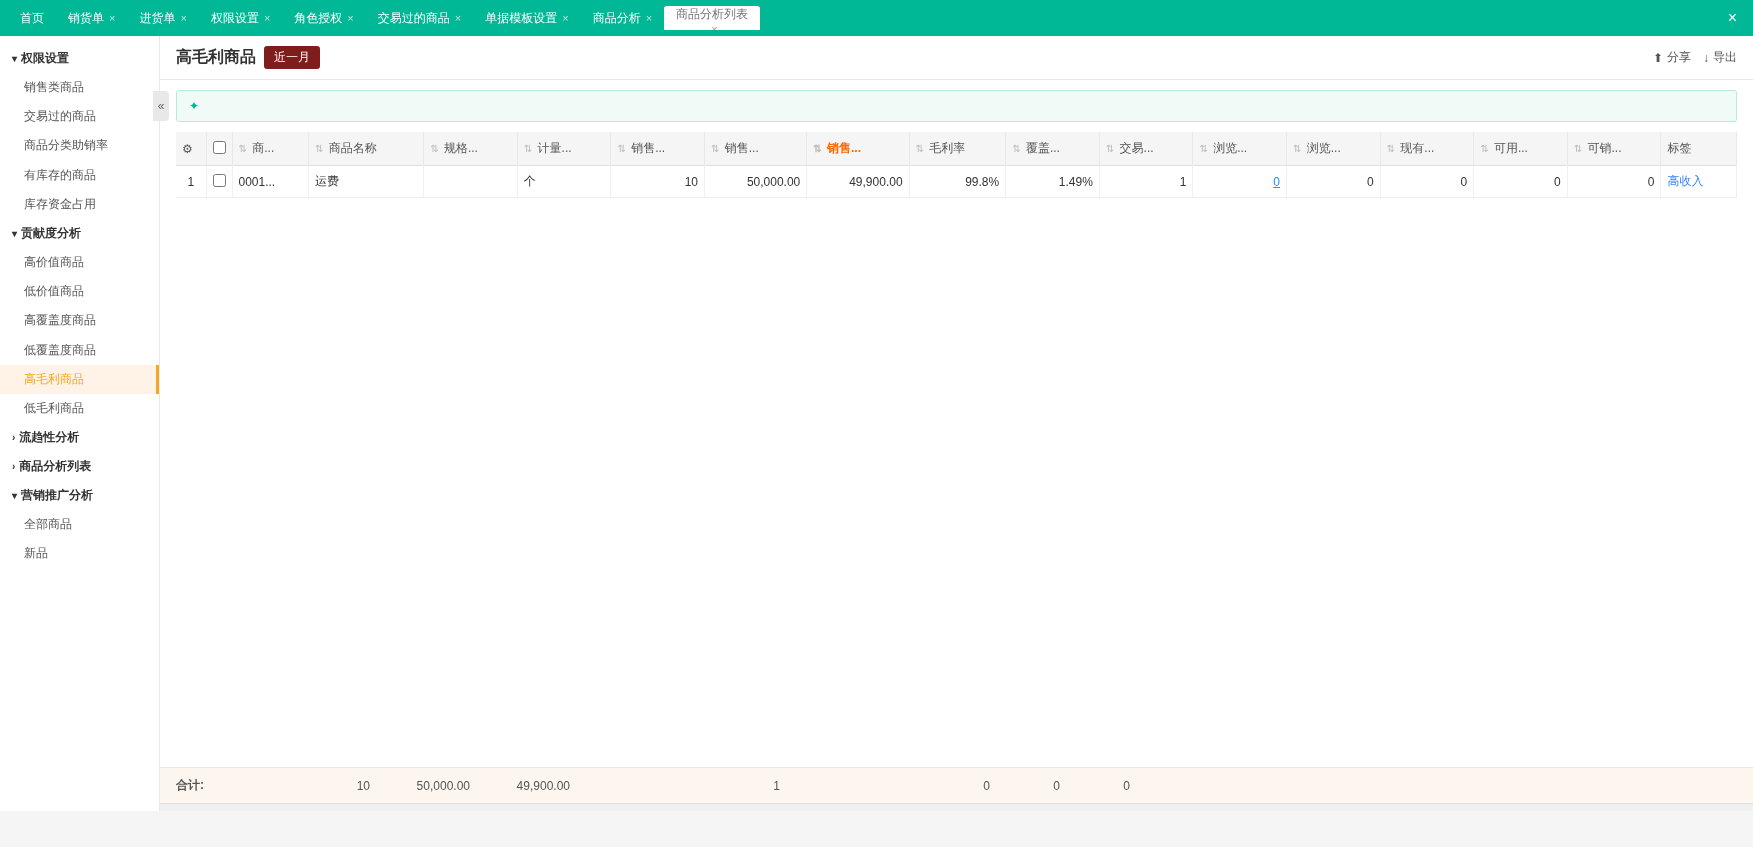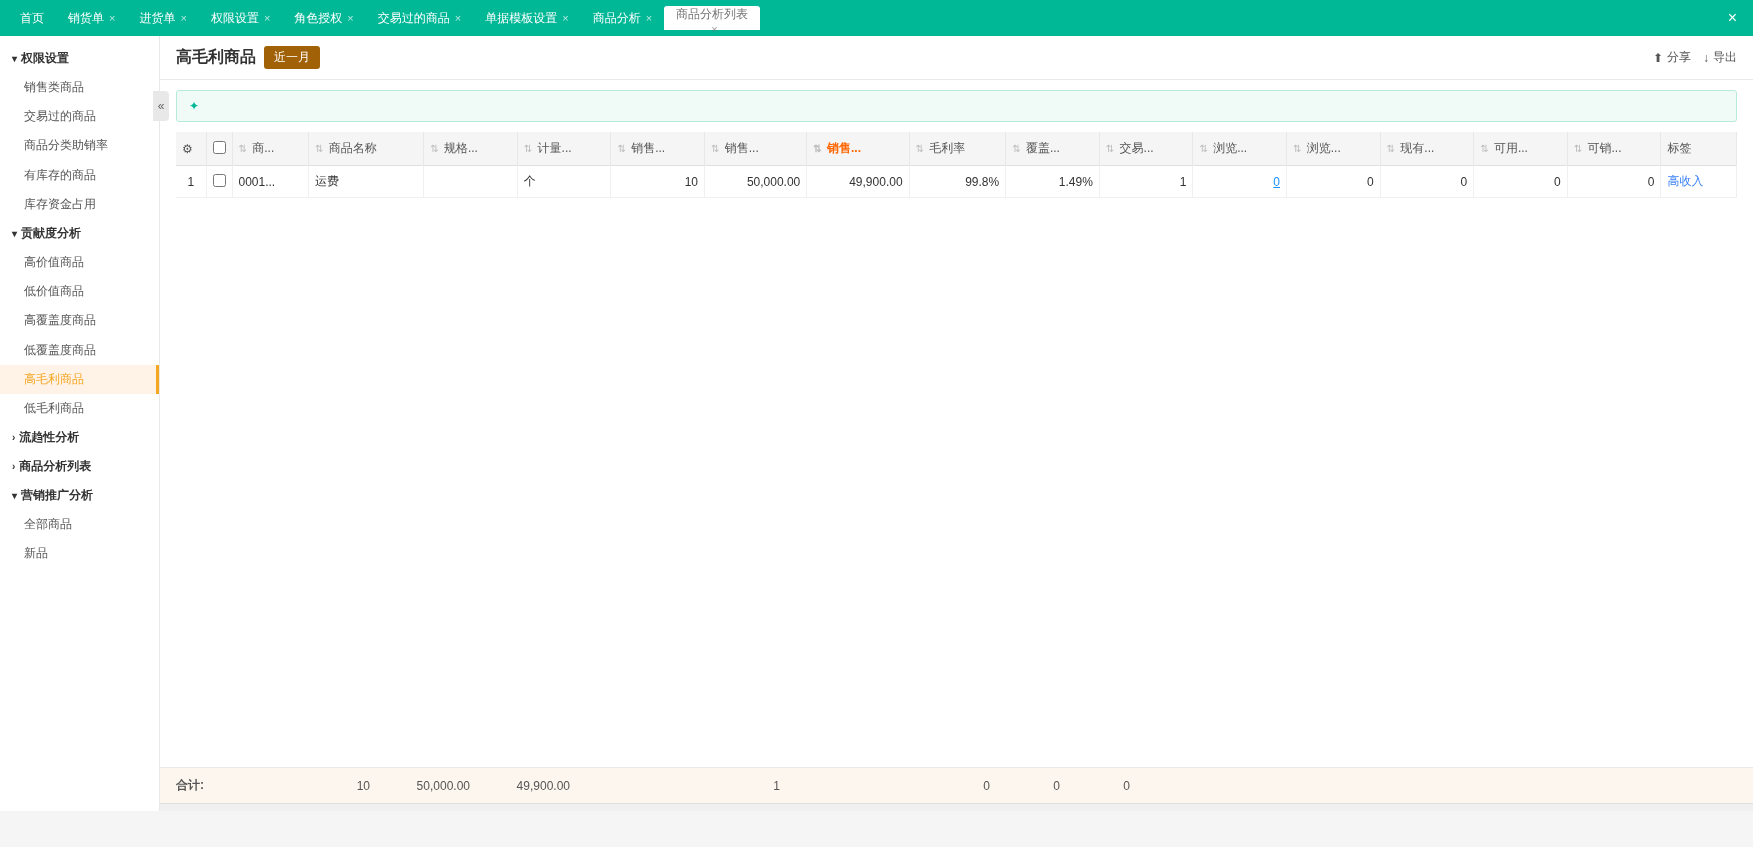--- a/index.html
+++ b/index.html
@@ -115,21 +115,21 @@
       padding: 10px 16px;
       border-bottom: 1px solid #e8e8e8;
       gap: 8px;
     }
     .content-title {
       font-size: 16px;
       font-weight: bold;
       color: #333;
     }
     .time-filter-btn {
-      background: #a16207;
+      background: #7f1d1d;
       color: #fff;
       border: none;
       padding: 3px 10px;
       border-radius: 3px;
       cursor: pointer;
       font-size: 12px;
     }
     .search-box {
       display: flex;
       align-items: center;

